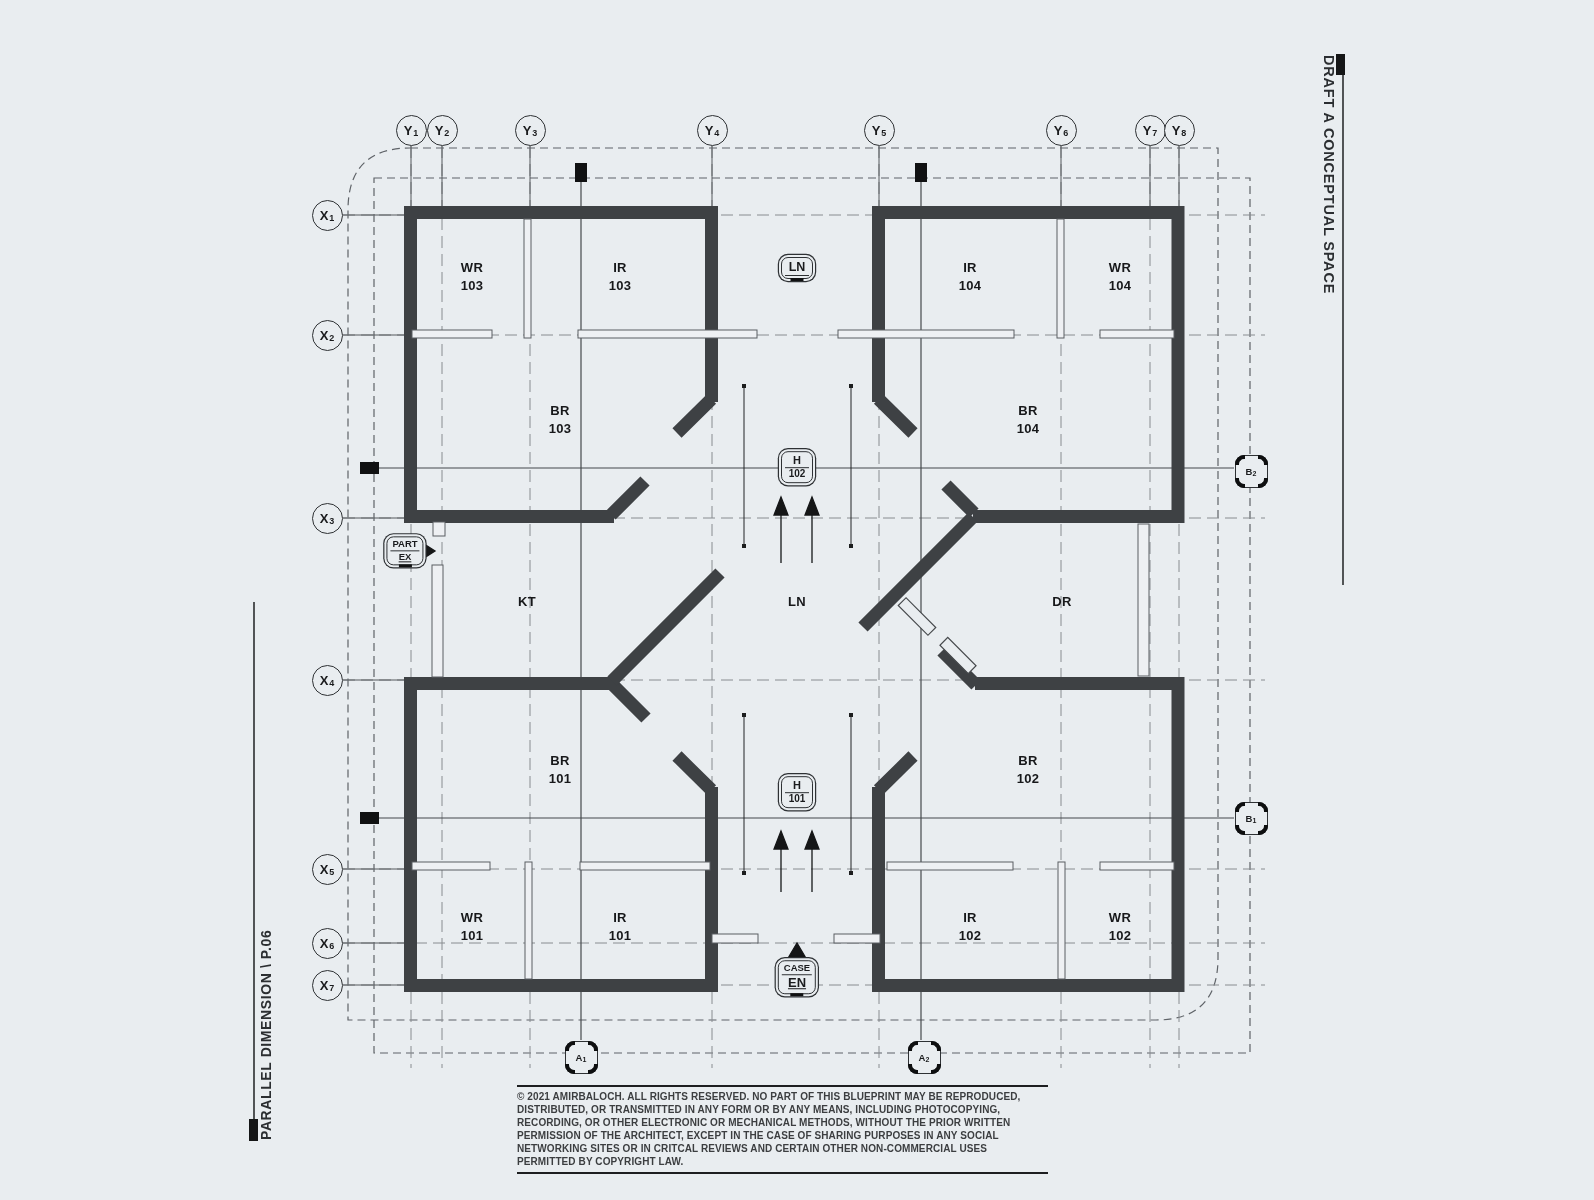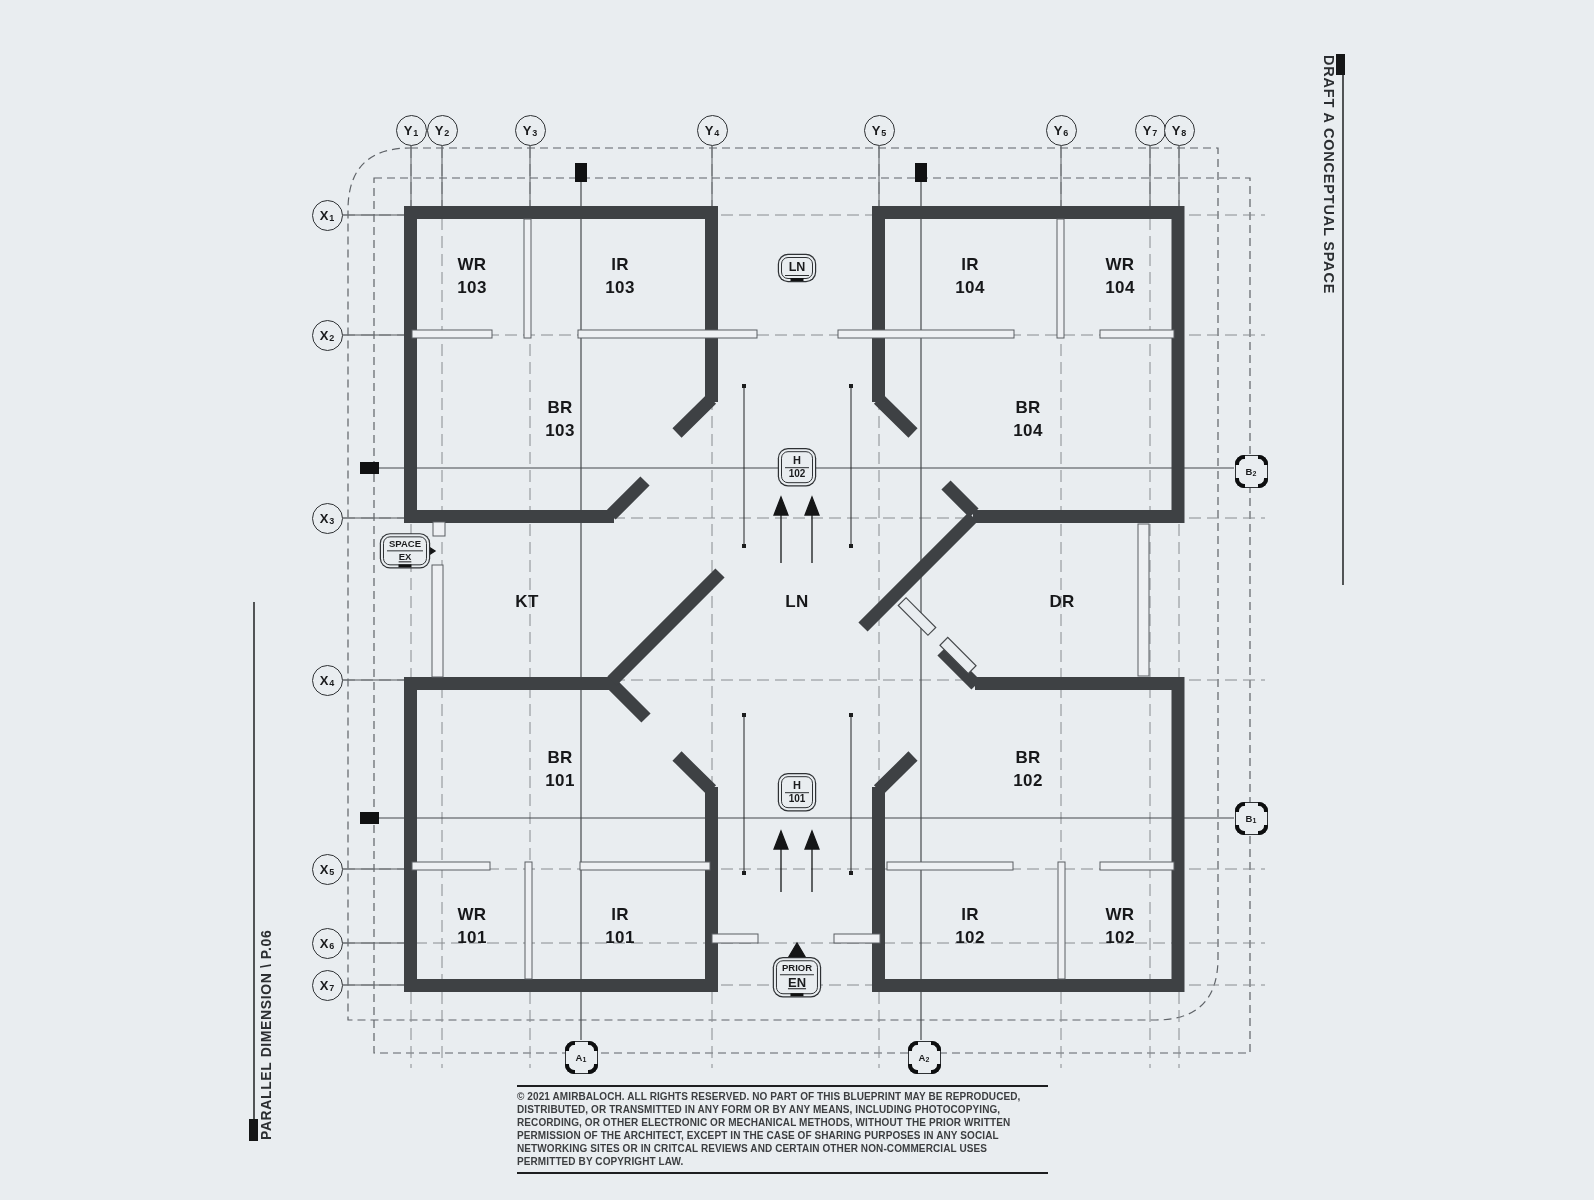--- a/index.html
+++ b/index.html
@@ -15,21 +15,21 @@
   .bubble{
     position:absolute;width:31px;height:31px;border:1.6px solid #2e3134;border-radius:50%;
     background:#e9edf0;display:flex;align-items:center;justify-content:center;
     font-size:13px;font-weight:700;color:#1a1b1d;box-sizing:border-box;z-index:5;
   }
   .bubble sub{font-size:9px;font-weight:700;margin-top:6px;margin-left:1px;}
 
   
   .room{
     position:absolute;transform:translate(-50%,-50%);text-align:center;
-    font-size:17px;font-weight:700;line-height:1.35;letter-spacing:.3px;color:#17181a;z-index:4;
+    font-size:13px;font-weight:700;line-height:1.35;letter-spacing:.3px;color:#17181a;z-index:4;
   }
 
   
   .tag{
     position:absolute;transform:translate(-50%,-50%);
     background:#e9edf0;border:1.4px solid #2e3134;border-radius:7px;
     box-shadow:0 0 0 2px #e9edf0,0 0 0 3.2px #2e3134;
     padding:2px 3px;text-align:center;z-index:6;min-width:24px;
   }
   .tag .row1{font-size:11px;font-weight:700;line-height:1.15;border-bottom:1.4px solid #2e3134;padding:0 2px;}
@@ -332,26 +332,26 @@
   </div>
   <div class="tag" style="left:797px;top:467px">
     <div class="row1">H</div>
     <div class="row2">102</div>
   </div>
   <div class="tag" style="left:797px;top:792px">
     <div class="row1">H</div>
     <div class="row2">101</div>
   </div>
   <div class="tag" style="left:797px;top:977px">
-    <div class="row1" style="font-size:9.5px">PRIOR</div>
+    <div class="row1" style="font-size:9.5px">CASE</div>
     <div class="row2 ul" style="font-size:13px">EN</div>
     <div class="feet"></div>
   </div>
   <div class="tag" style="left:405px;top:551px">
-    <div class="row1" style="font-size:9.5px">SPACE</div>
+    <div class="row1" style="font-size:9.5px">PART</div>
     <div class="row2 ul" style="font-size:9.5px">EX</div>
     <div class="feet"></div>
   </div>
 
   <div class="marker" style="left:564.5px;top:1040.5px">
     <span class="ca tl"></span>
       <span class="ca tr"></span>
       <span class="ca bl"></span>
       <span class="ca br"></span>
     <span>A</span>

